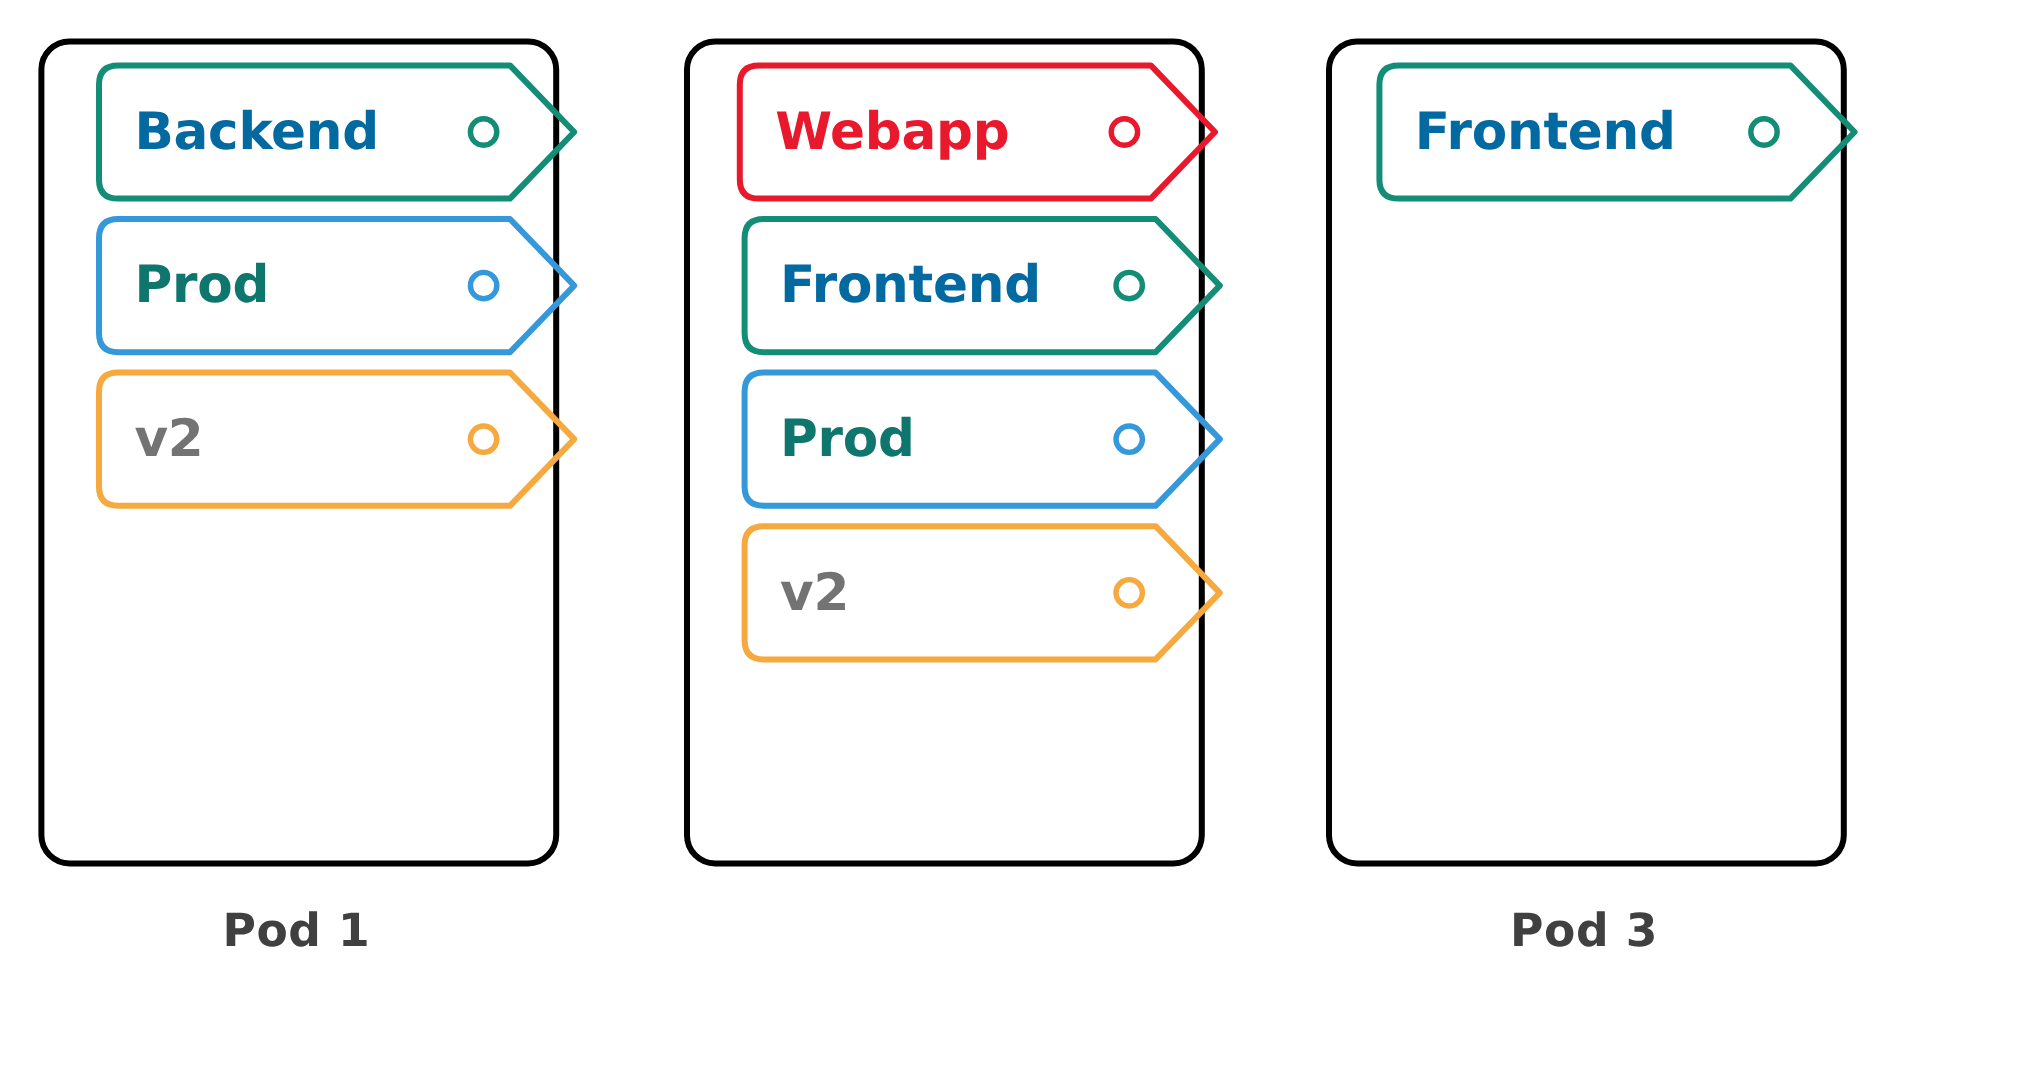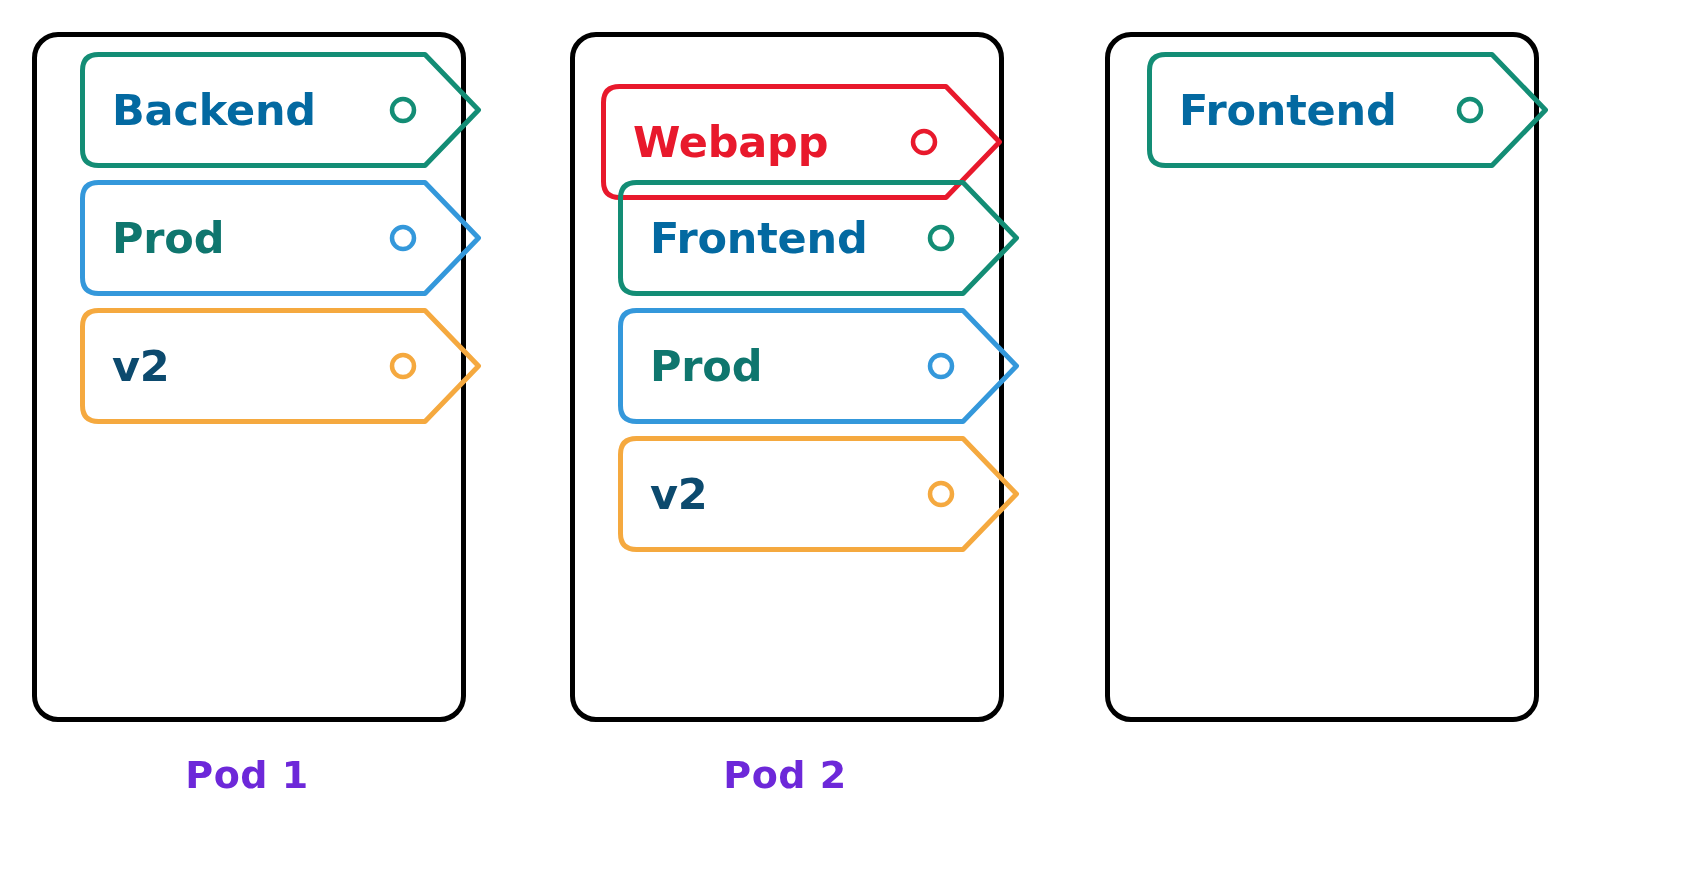--- a/index.html
+++ b/index.html
@@ -46,21 +46,21 @@
   }
 
   .pod-label {
     position: absolute;
     left: 0;
     top: 750px;
     width: 470px;
     text-align: center;
     font-size: 38px;
     font-weight: 700;
-    color: #6d28d9;
+    color: #404040;
     letter-spacing: 0.5px;
     line-height: 50px;
   }
 
   
   .tag-list {
     position: absolute;
     left: 0;
     top: 0;
     width: 470px;
@@ -90,21 +90,21 @@
     white-space: nowrap;
   }
 
   
   .tag.green  { --tc: #138D75; }
   .tag.blue   { --tc: #3498DB; }
   .tag.orange { --tc: #F5A93F; }
   .tag.red    { --tc: #E8192C; }
   .tag-label.green  { color: #0369a1; }
   .tag-label.blue   { color: #0f766e; }
-  .tag-label.orange { color: #0c4a6e; }
+  .tag-label.orange { color: #737373; }
   .tag-label.red    { color: #E8192C; }
 </style>
 </head>
 <body>
 
 <div id="canvas">
 
   <div class="pod-column" id="pod-col-0">
     <div class="pod-box"></div>
     <div class="tag-list" id="tag-list-0">
@@ -129,21 +129,21 @@
           </svg>
           <span class="tag-label orange">v2</span>
         </div>
       </div>
     <div class="pod-label">Pod 1</div>
   </div>
 
   <div class="pod-column" id="pod-col-1">
     <div class="pod-box"></div>
     <div class="tag-list" id="tag-list-1">
-        <div class="tag red" style="left: 51px; top: 52px; width: 401px; margin-top: 32px;">
+        <div class="tag red" style="left: 64px; top: 52px; width: 401px;">
           <svg class="tag-svg" width="401" height="116" viewBox="0 0 401 116">
             <path d="M 18.5 2.5 L 345 2.5 L 398.5 58 L 345 113.5 L 18.5 113.5 Q 2.5 113.5 2.5 97.5 L 2.5 18.5 Q 2.5 2.5 18.5 2.5 Z" fill="none" stroke="#E8192C" stroke-width="5" stroke-linejoin="round" stroke-linecap="round"></path>
             <circle cx="323" cy="58" r="11" fill="none" stroke="#E8192C" stroke-width="4.5"></circle>
           </svg>
           <span class="tag-label red">Webapp</span>
         </div>
         <div class="tag green" style="left: 68px; top: 180px; width: 401px;">
           <svg class="tag-svg" width="401" height="116" viewBox="0 0 401 116">
             <path d="M 18.5 2.5 L 345 2.5 L 398.5 58 L 345 113.5 L 18.5 113.5 Q 2.5 113.5 2.5 97.5 L 2.5 18.5 Q 2.5 2.5 18.5 2.5 Z" fill="none" stroke="#138D75" stroke-width="5" stroke-linejoin="round" stroke-linecap="round"></path>
             <circle cx="323" cy="58" r="11" fill="none" stroke="#138D75" stroke-width="4.5"></circle>
@@ -158,29 +158,29 @@
           <span class="tag-label blue">Prod</span>
         </div>
         <div class="tag orange" style="left: 68px; top: 436px; width: 401px;">
           <svg class="tag-svg" width="401" height="116" viewBox="0 0 401 116">
             <path d="M 18.5 2.5 L 345 2.5 L 398.5 58 L 345 113.5 L 18.5 113.5 Q 2.5 113.5 2.5 97.5 L 2.5 18.5 Q 2.5 2.5 18.5 2.5 Z" fill="none" stroke="#F5A93F" stroke-width="5" stroke-linejoin="round" stroke-linecap="round"></path>
             <circle cx="323" cy="58" r="11" fill="none" stroke="#F5A93F" stroke-width="4.5"></circle>
           </svg>
           <span class="tag-label orange">v2</span>
         </div>
       </div>
-    <div class="pod-label">Pod 2</div>
   </div>
 
   <div class="pod-column" id="pod-col-2">
     <div class="pod-box"></div>
     <div class="tag-list" id="tag-list-2">
         <div class="tag green" style="left: 62px; top: 52px; width: 401px;">
           <svg class="tag-svg" width="401" height="116" viewBox="0 0 401 116">
             <path d="M 18.5 2.5 L 345 2.5 L 398.5 58 L 345 113.5 L 18.5 113.5 Q 2.5 113.5 2.5 97.5 L 2.5 18.5 Q 2.5 2.5 18.5 2.5 Z" fill="none" stroke="#138D75" stroke-width="5" stroke-linejoin="round" stroke-linecap="round"></path>
             <circle cx="323" cy="58" r="11" fill="none" stroke="#138D75" stroke-width="4.5"></circle>
           </svg>
           <span class="tag-label green">Frontend</span>
         </div>
       </div>
+    <div class="pod-label">Pod 3</div>
   </div>
 
 </div>
 
 </body></html>

